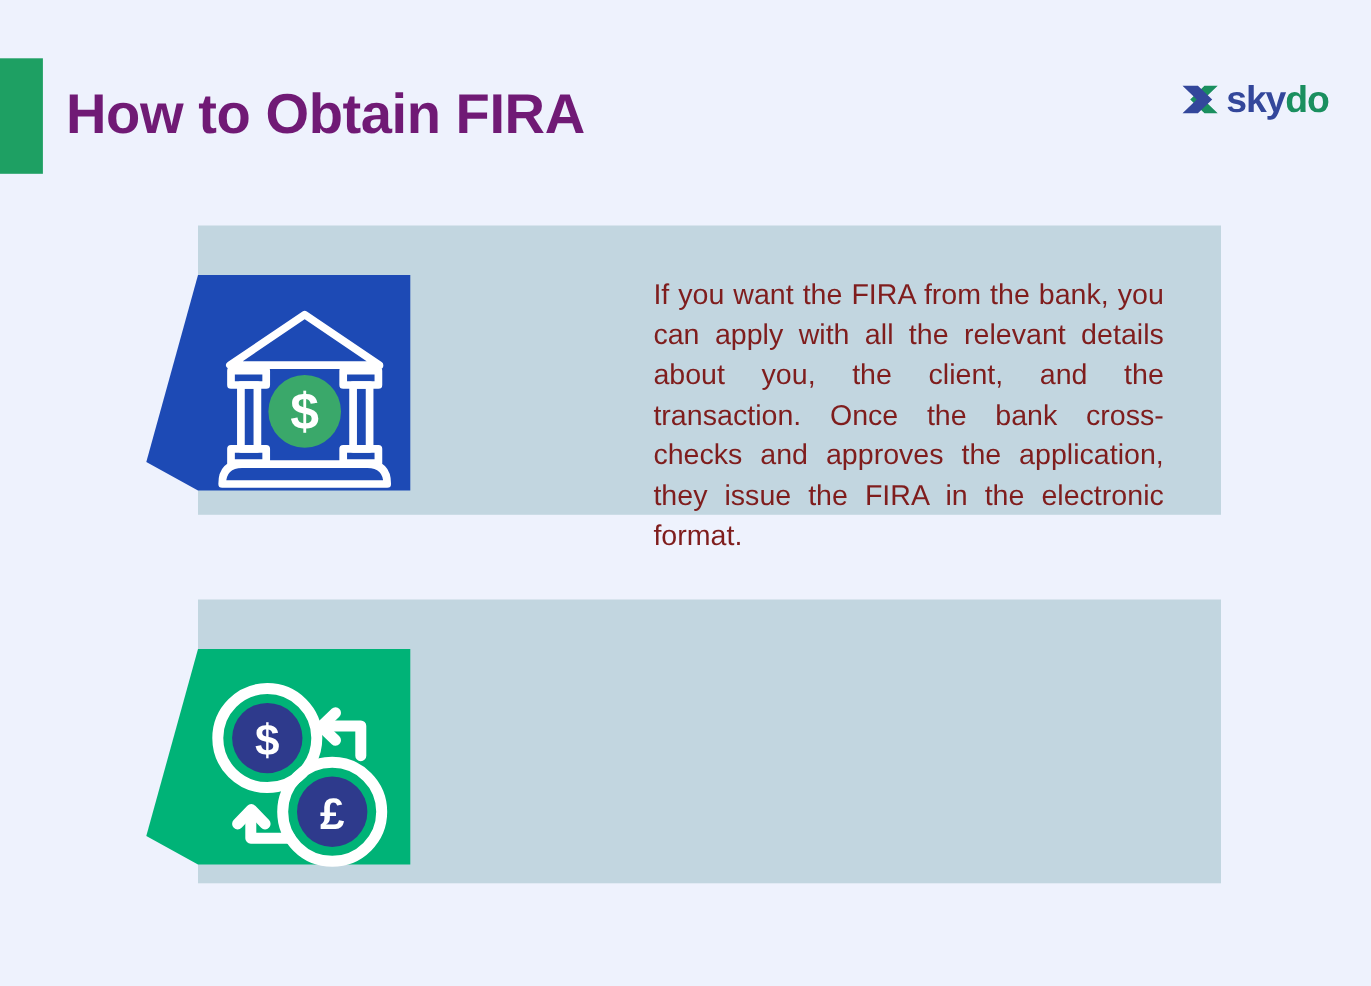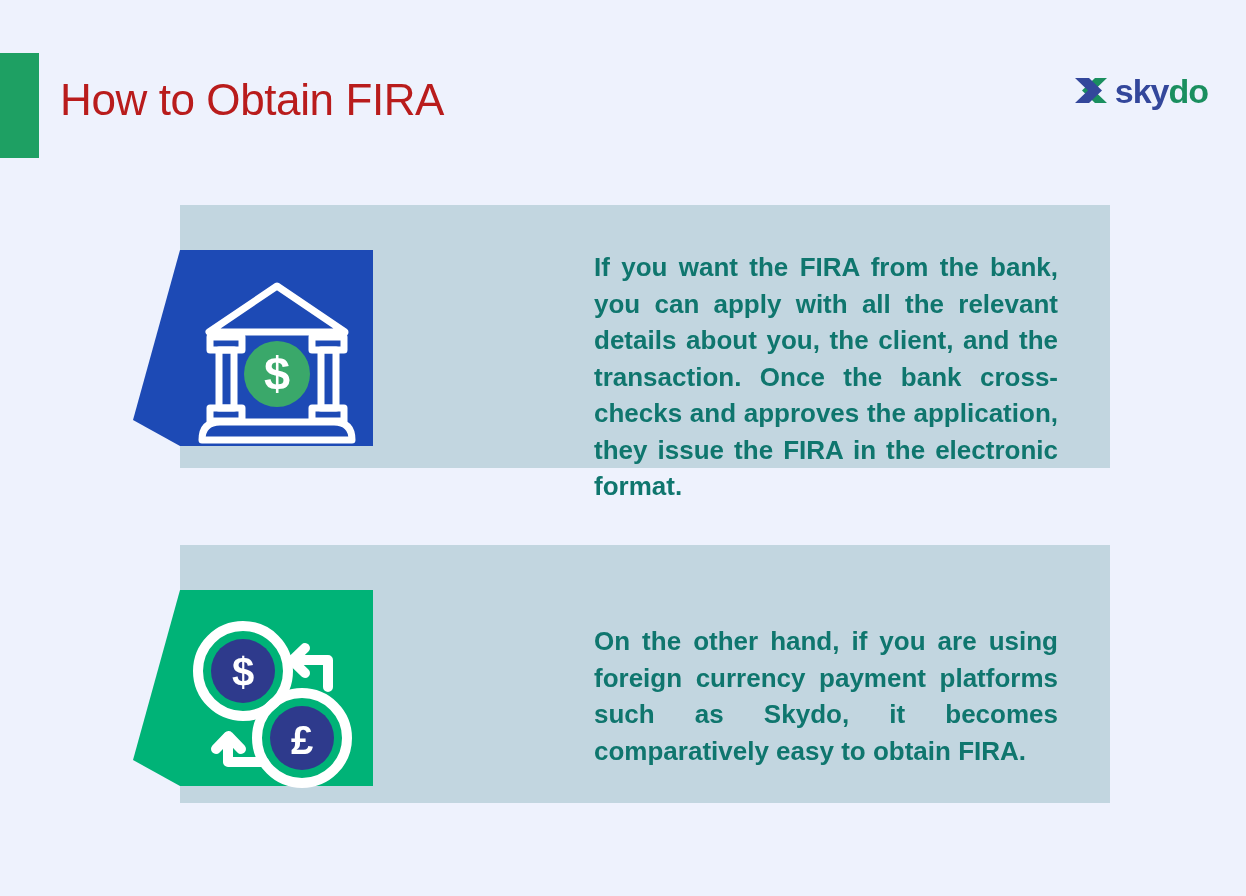--- a/index.html
+++ b/index.html
@@ -23,23 +23,23 @@
     top: 53px;
     width: 39px;
     height: 105px;
     background: #1ea063;
   }
 
   .page-title {
     position: absolute;
     left: 60px;
     top: 78px;
-    font-size: 44px;
-    font-weight: normal;
-    color: #b91c1c;
+    font-size: 51px;
+    font-weight: bold;
+    color: #701a75;
     letter-spacing: -0.4px;
     line-height: 1;
     white-space: nowrap;
   }
 
   
   .logo {
     position: absolute;
     right: 38px;
     top: 26px;
@@ -80,26 +80,26 @@
     width: 240px;
     height: 240px;
   }
   .panel svg { display: block; width: 100%; height: 100%; overflow: visible; }
   .panel-1 { top: 45px; }
   .panel-2 { top: 45px; }
 
   
   .card-text {
     position: absolute;
-    color: #0f766e;
+    color: #7f1d1d;
     font-size: 26px;
     line-height: 36.5px;
     text-align: justify;
     text-justify: inter-word;
-    font-weight: bold;
+    font-weight: normal;
   }
   .card-1 .card-text {
     left: 414px;
     right: 52px;
     top: 44px;
   }
   .card-2 .card-text {
     left: 414px;
     right: 52px;
     top: 78px;
@@ -180,14 +180,13 @@
         <circle cx="63" cy="81" r="32" fill="#2e3a8c"></circle>
         <text x="63" y="96" text-anchor="middle" font-family="Liberation Sans, sans-serif" font-size="40" font-weight="bold" fill="#ffffff">$</text>
 
         <circle cx="122" cy="148" r="45" fill="none" stroke="#ffffff" stroke-width="10"></circle>
         <circle cx="122" cy="148" r="32" fill="#2e3a8c"></circle>
         <text x="122" y="164" text-anchor="middle" font-family="Liberation Sans, sans-serif" font-size="40" font-weight="bold" fill="#ffffff">£</text>
       </g>
     </svg>
   </div>
 
-  <p class="card-text">On the other hand, if you are using foreign currency payment platforms such as Skydo, it becomes comparatively easy to obtain FIRA.</p>
 </div>
 
 </body></html>

